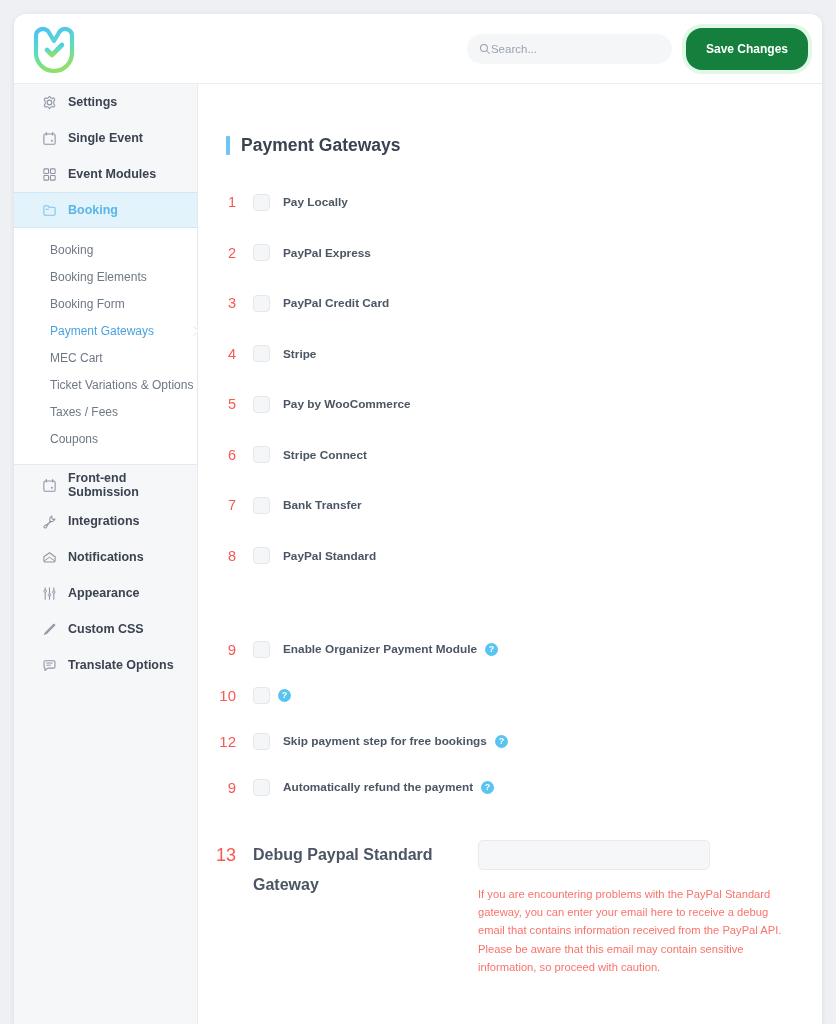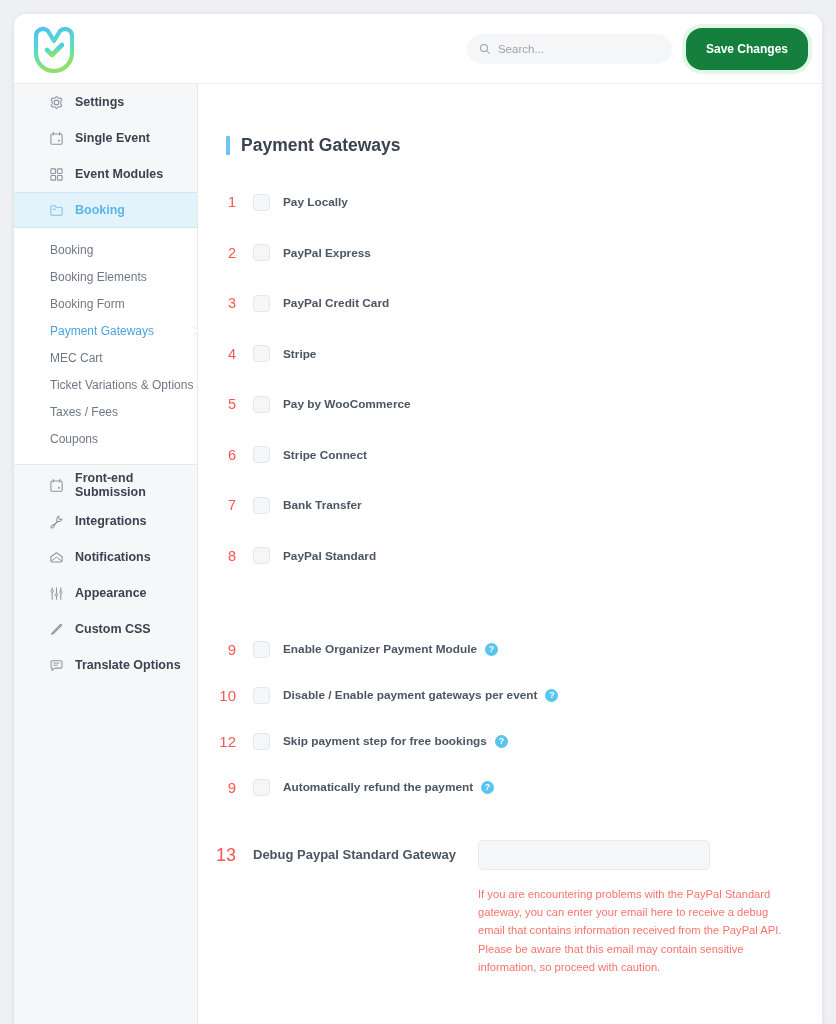--- a/index.html
+++ b/index.html
@@ -39,21 +39,20 @@
     display: flex;
     align-items: center;
     gap: 14px;
   }
   .search-box {
     width: 205px; height: 30px;
     background: #f4f6f8;
     border-radius: 16px;
     display: flex; align-items: center;
     padding: 0 12px;
-    gap: 7px;
   }
   .search-box svg { flex: 0 0 12px; }
   .search-input {
     border: none; background: transparent; outline: none;
     font-family: "Liberation Sans", sans-serif;
     font-size: 11.5px; color: #5b6472; width: 100%;
   }
   .search-input::placeholder { color: #9aa3af; }
   .save-btn {
     height: 42px; padding: 12px 20px;
@@ -74,21 +73,21 @@
     background: #f6f7f9;
     border-right: 1px solid #e6e9ed;
     border-top: 1px solid #ecedf0;
     position: relative;
     font-size: 12.5px;
   }
   .nav-item {
     height: 36px;
     display: flex; align-items: center;
     gap: 11px;
-    padding-left: 35px;
+    padding-left: 28px;
     color: #3b4351;
     font-weight: bold;
     cursor: pointer;
     position: relative;
   }
   .nav-item .ico { width: 15px; height: 15px; flex: 0 0 15px; display:flex; align-items:center; justify-content:center; }
   .nav-item.active {
     background: #e3f3fc;
     color: #5bb5e8;
     border-top: 1px solid #cfe7f6;
@@ -175,21 +174,21 @@
   
   .rows2 .row { height: 46px; }
   .rows2 .num { font-size: 15px; }
 
   
   .debug-block { margin-top: 30px; position: relative; padding-left: 9px; display:flex; }
   .debug-left { display: flex; align-items: flex-start; }
   .debug-num { width: 34px; flex:0 0 34px; text-align: right; padding-right: 5px; color: #f9574f; font-size: 18px; line-height: 30px;}
   .debug-label {
     margin-left: 12px; width: 215px;
-    font-size: 13px; font-weight: bold; color: #4b5563;
+    font-size: 16px; font-weight: bold; color: #4b5563;
     line-height: 30px;
   }
   .debug-right { margin-left: 10px; width: 232px; }
   .debug-input {
     width: 232px; height: 30px;
     background: #f6f7f9;
     border: 1px solid #e8eaee;
     border-radius: 5px;
     outline: none;
     font-family: "Liberation Sans", sans-serif;
@@ -446,21 +445,20 @@
       <div class="rows2">
         <div class="row">
           <span class="num">9</span>
           <span class="cb"></span>
           <span class="row-label">Enable Organizer Payment Module</span>
           <span class="help">?</span>
         </div>
         <div class="row">
           <span class="num">10</span>
           <span class="cb"></span>
-          <span class="row-label">Disable / Enable payment gateways per event</span>
           <span class="help">?</span>
         </div>
         <div class="row">
           <span class="num">12</span>
           <span class="cb"></span>
           <span class="row-label">Skip payment step for free bookings</span>
           <span class="help">?</span>
         </div>
         <div class="row">
           <span class="num">9</span>

